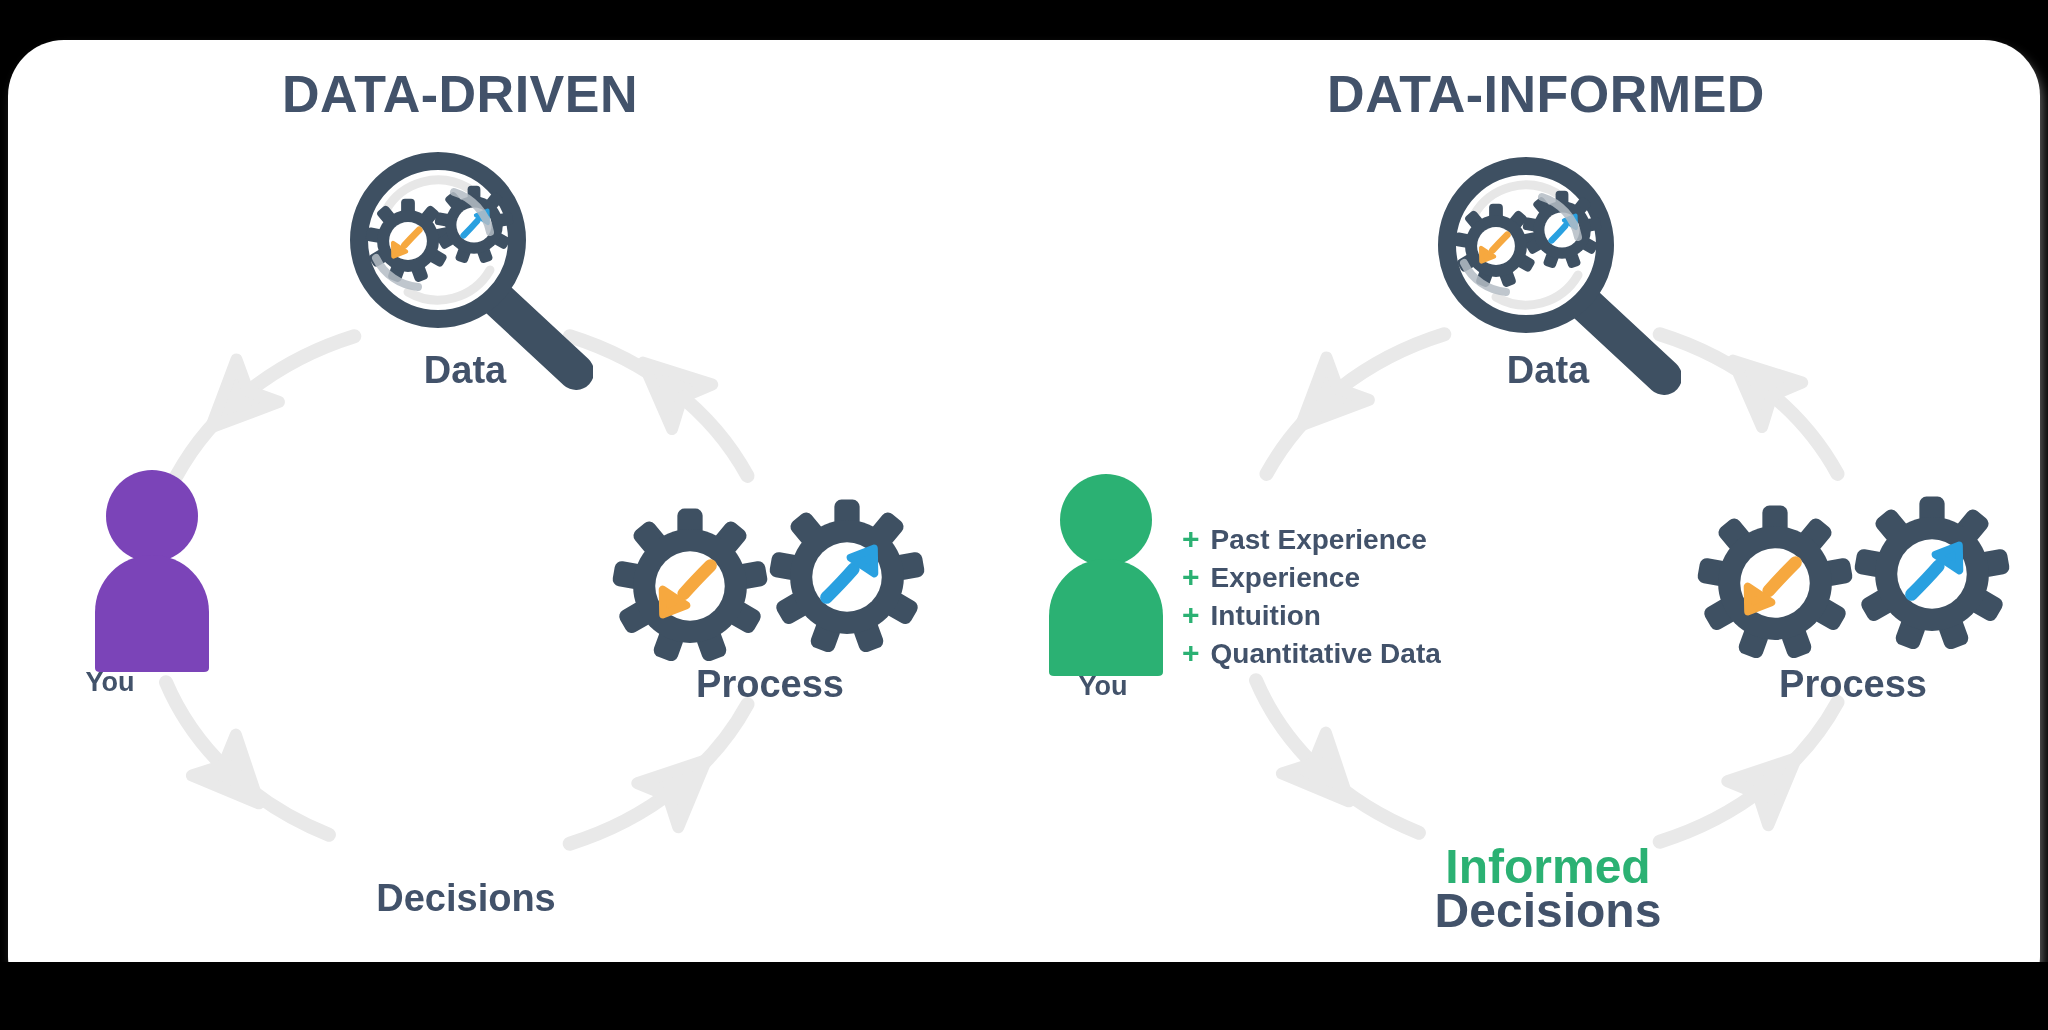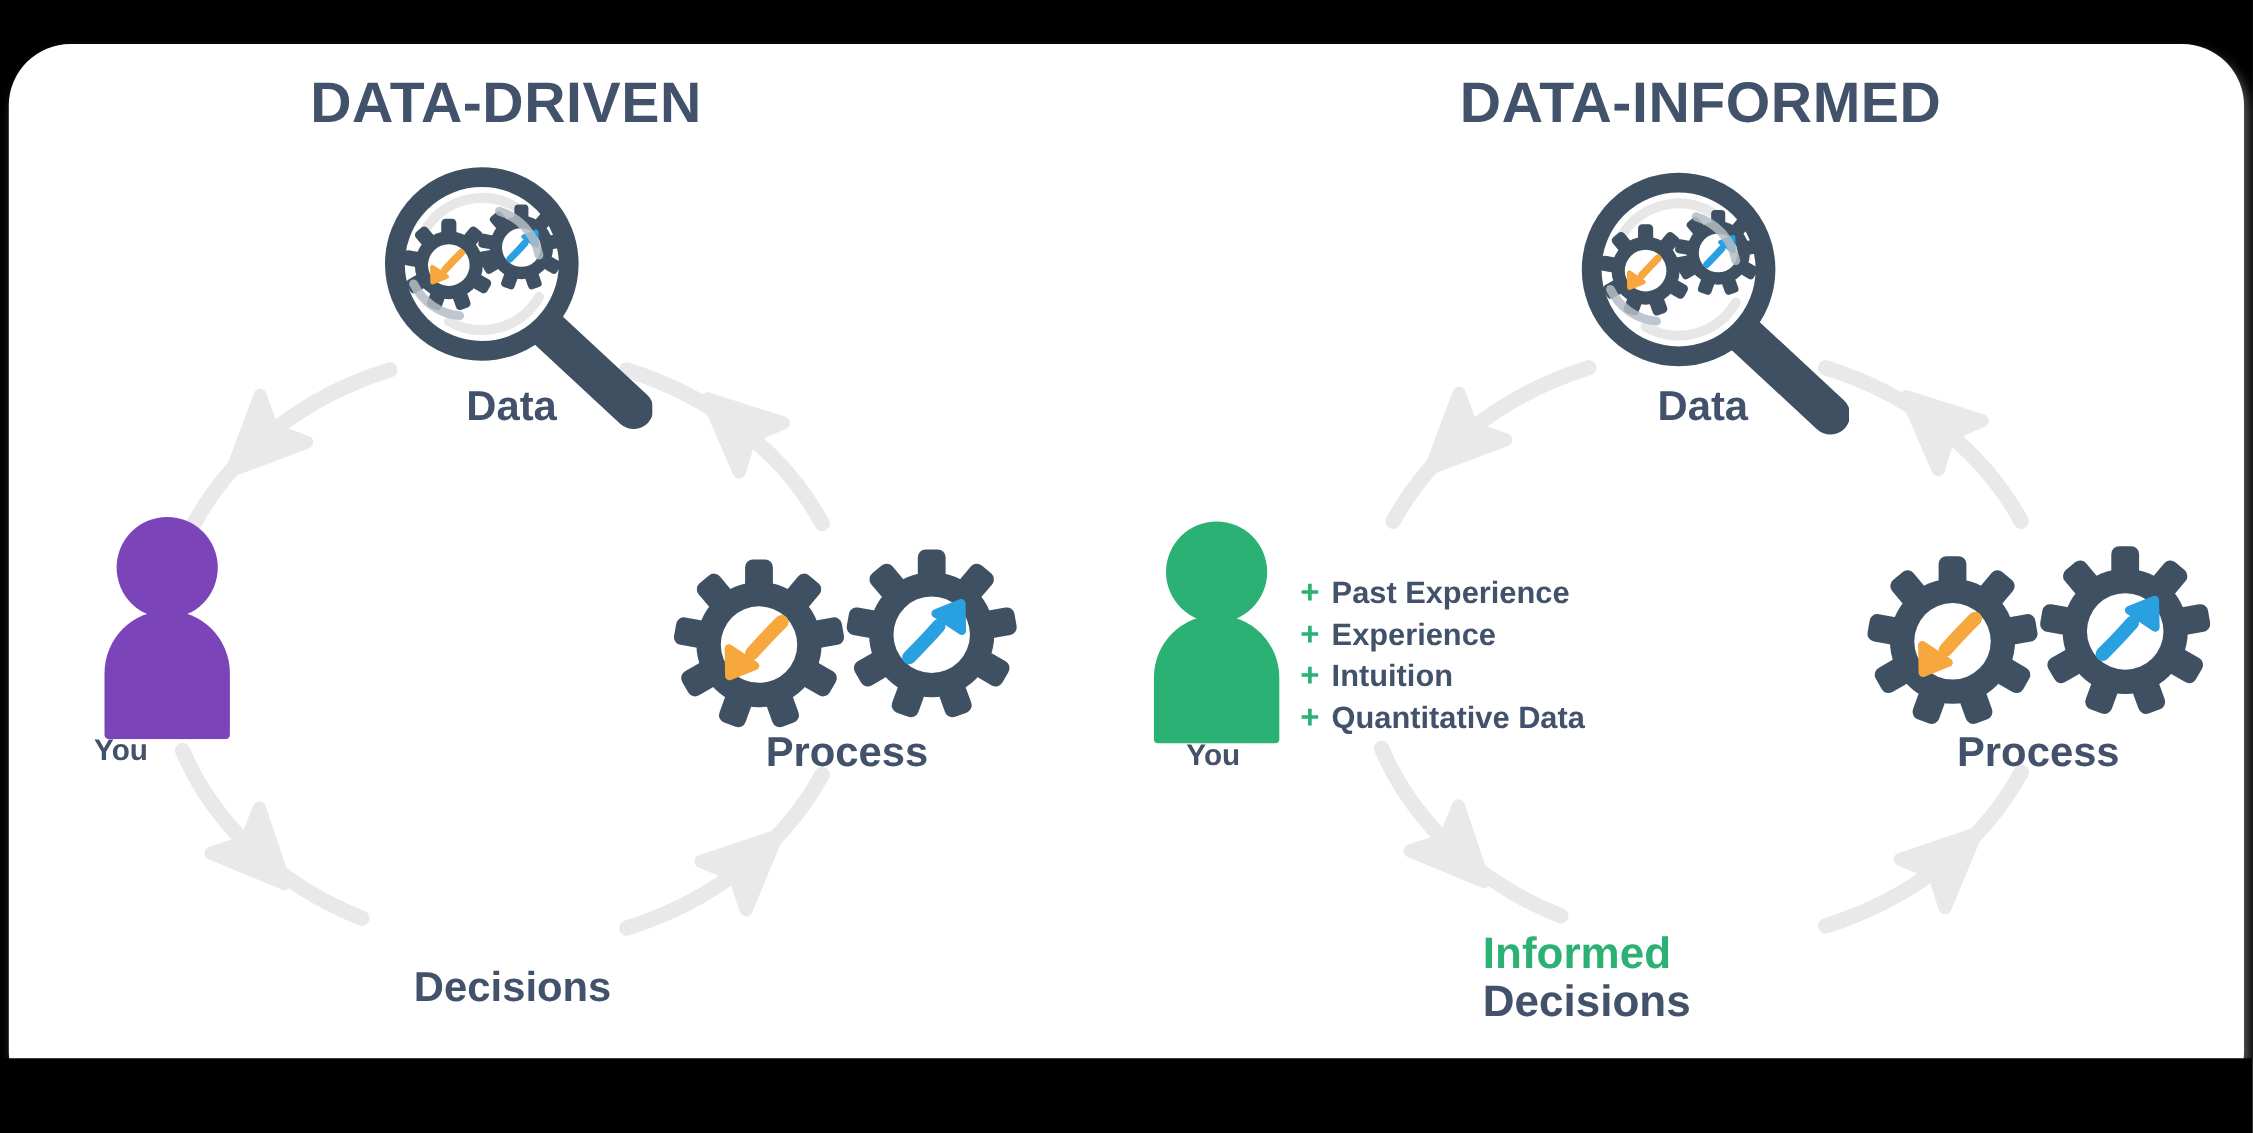--- a/index.html
+++ b/index.html
@@ -16,22 +16,22 @@
         border-radius:56px;box-shadow:4px 7px 12px -2px rgba(200,200,200,0.55);}
   .abs{position:absolute;}
   .lbl{position:absolute;text-align:center;font-weight:700;color:var(--slate-text);line-height:1.1;}
   .title{font-size:52px;letter-spacing:0.5px;}
   .t38{font-size:38px;}
   .t40{font-size:27px;}
   .green-text{color:var(--green);}
   .addlist{position:absolute;left:1182px;top:522px;}
   .add-row{display:flex;align-items:baseline;height:38px;font-size:28px;font-weight:700;color:var(--slate-text);}
   .add-row .plus{color:var(--green);font-size:30px;font-weight:700;margin-right:11px;}
-  .informed{position:absolute;left:1348px;top:845px;width:400px;text-align:left;
-            font-size:40px;font-weight:700;line-height:44px;}
+  .informed{position:absolute;left:1348px;top:845px;width:400px;text-align:center;
+            font-size:48px;font-weight:700;line-height:44px;}
   svg.abs{display:block;}
   .person-purple{color:var(--purple);}
   .person-green{color:var(--green);}
 </style>
 </head>
 <body>
 
 <svg width="0" height="0" style="position:absolute">
   <defs>
 

